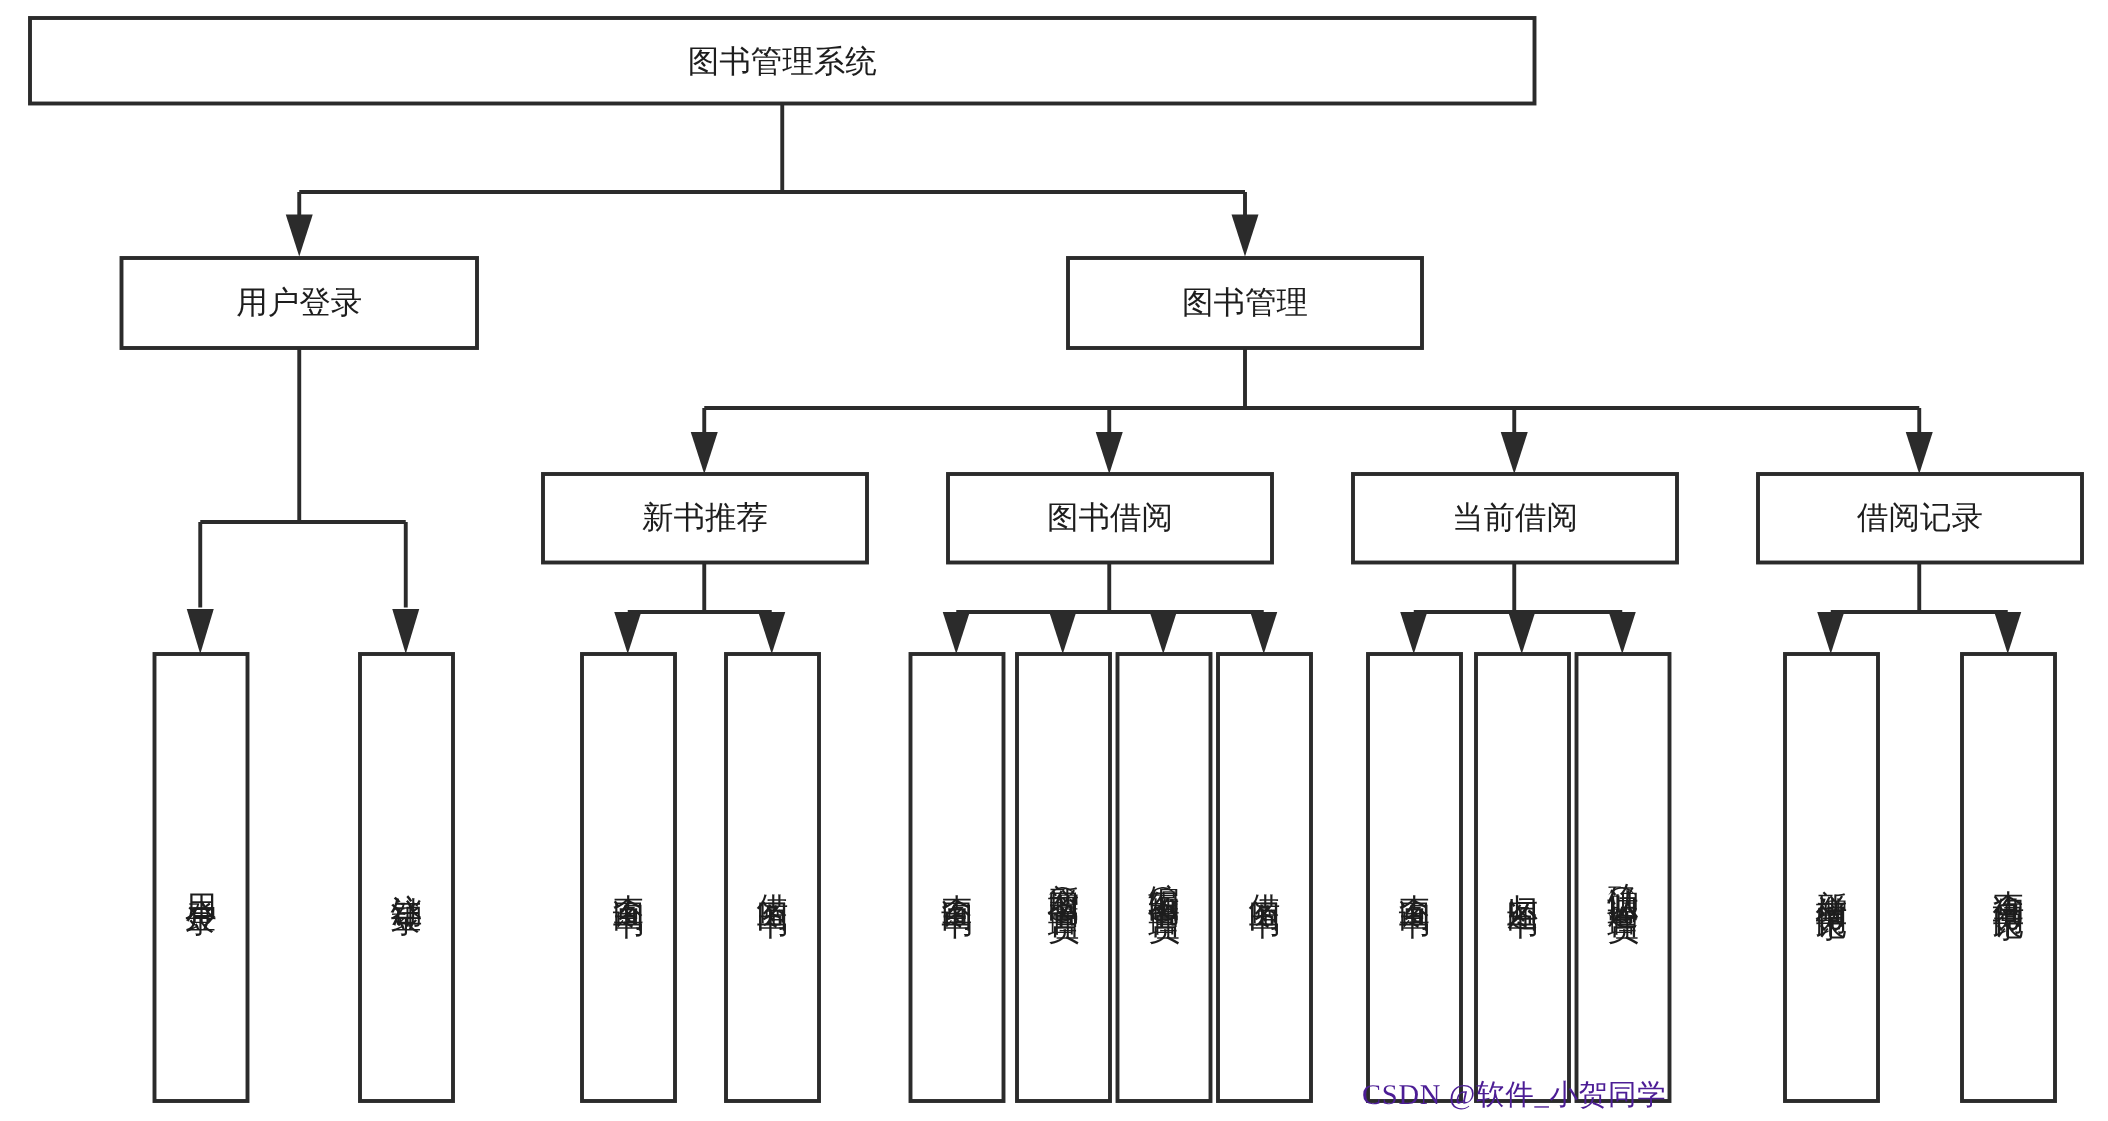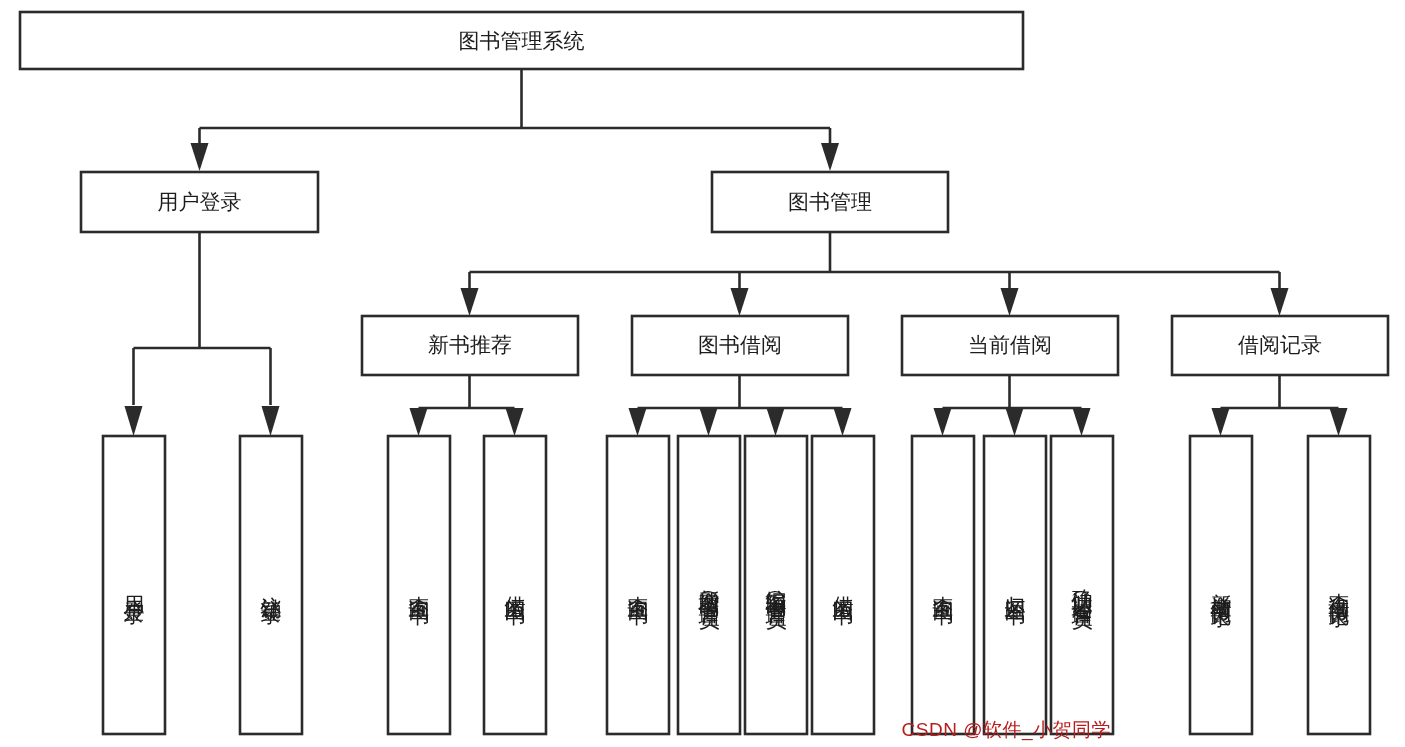--- a/index.html
+++ b/index.html
@@ -60,23 +60,23 @@
     line-height: 1.05;
     letter-spacing: 3px;
     color: #1d1d1d;
     white-space: nowrap;
     pointer-events: none;
   }
   .watermark {
     position: absolute;
     right: 8px;
     bottom: 4px;
-    font-family: Liberation Sans, sans-serif;
+    font-family: Liberation Serif, serif;
     font-size: 19px;
-    color: #b91c1c;
+    color: #4c1d95;
     letter-spacing: 0.5px;
     white-space: nowrap;
   }
 </style>
 </head>
 <body>
 
 <div id="diagram-root">
 
   <svg id="flow-svg" viewBox="0 0 1405 747">

